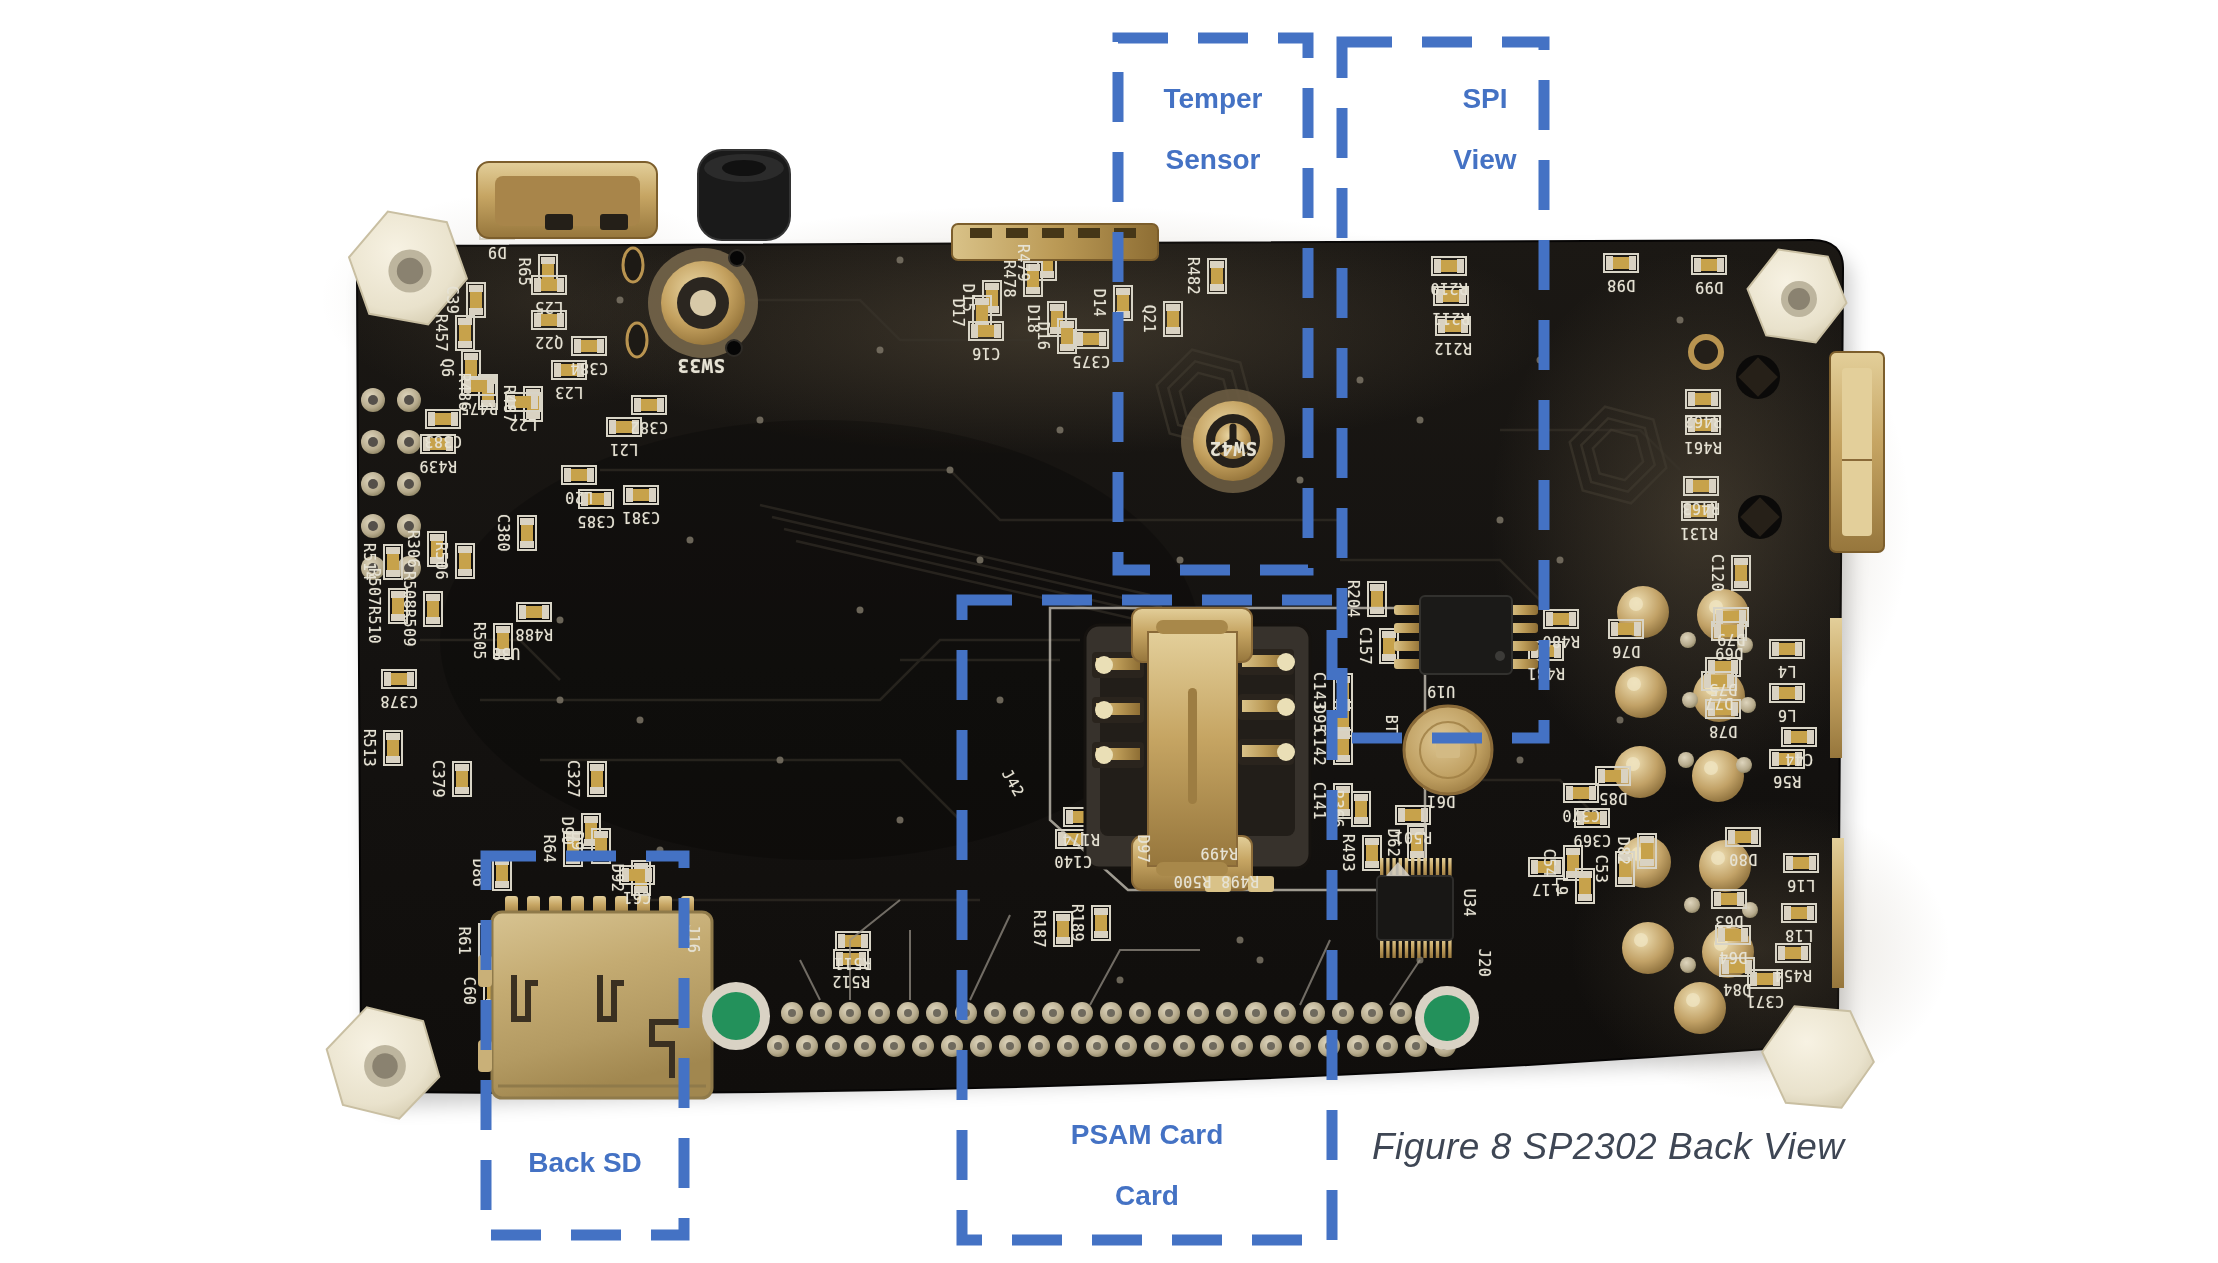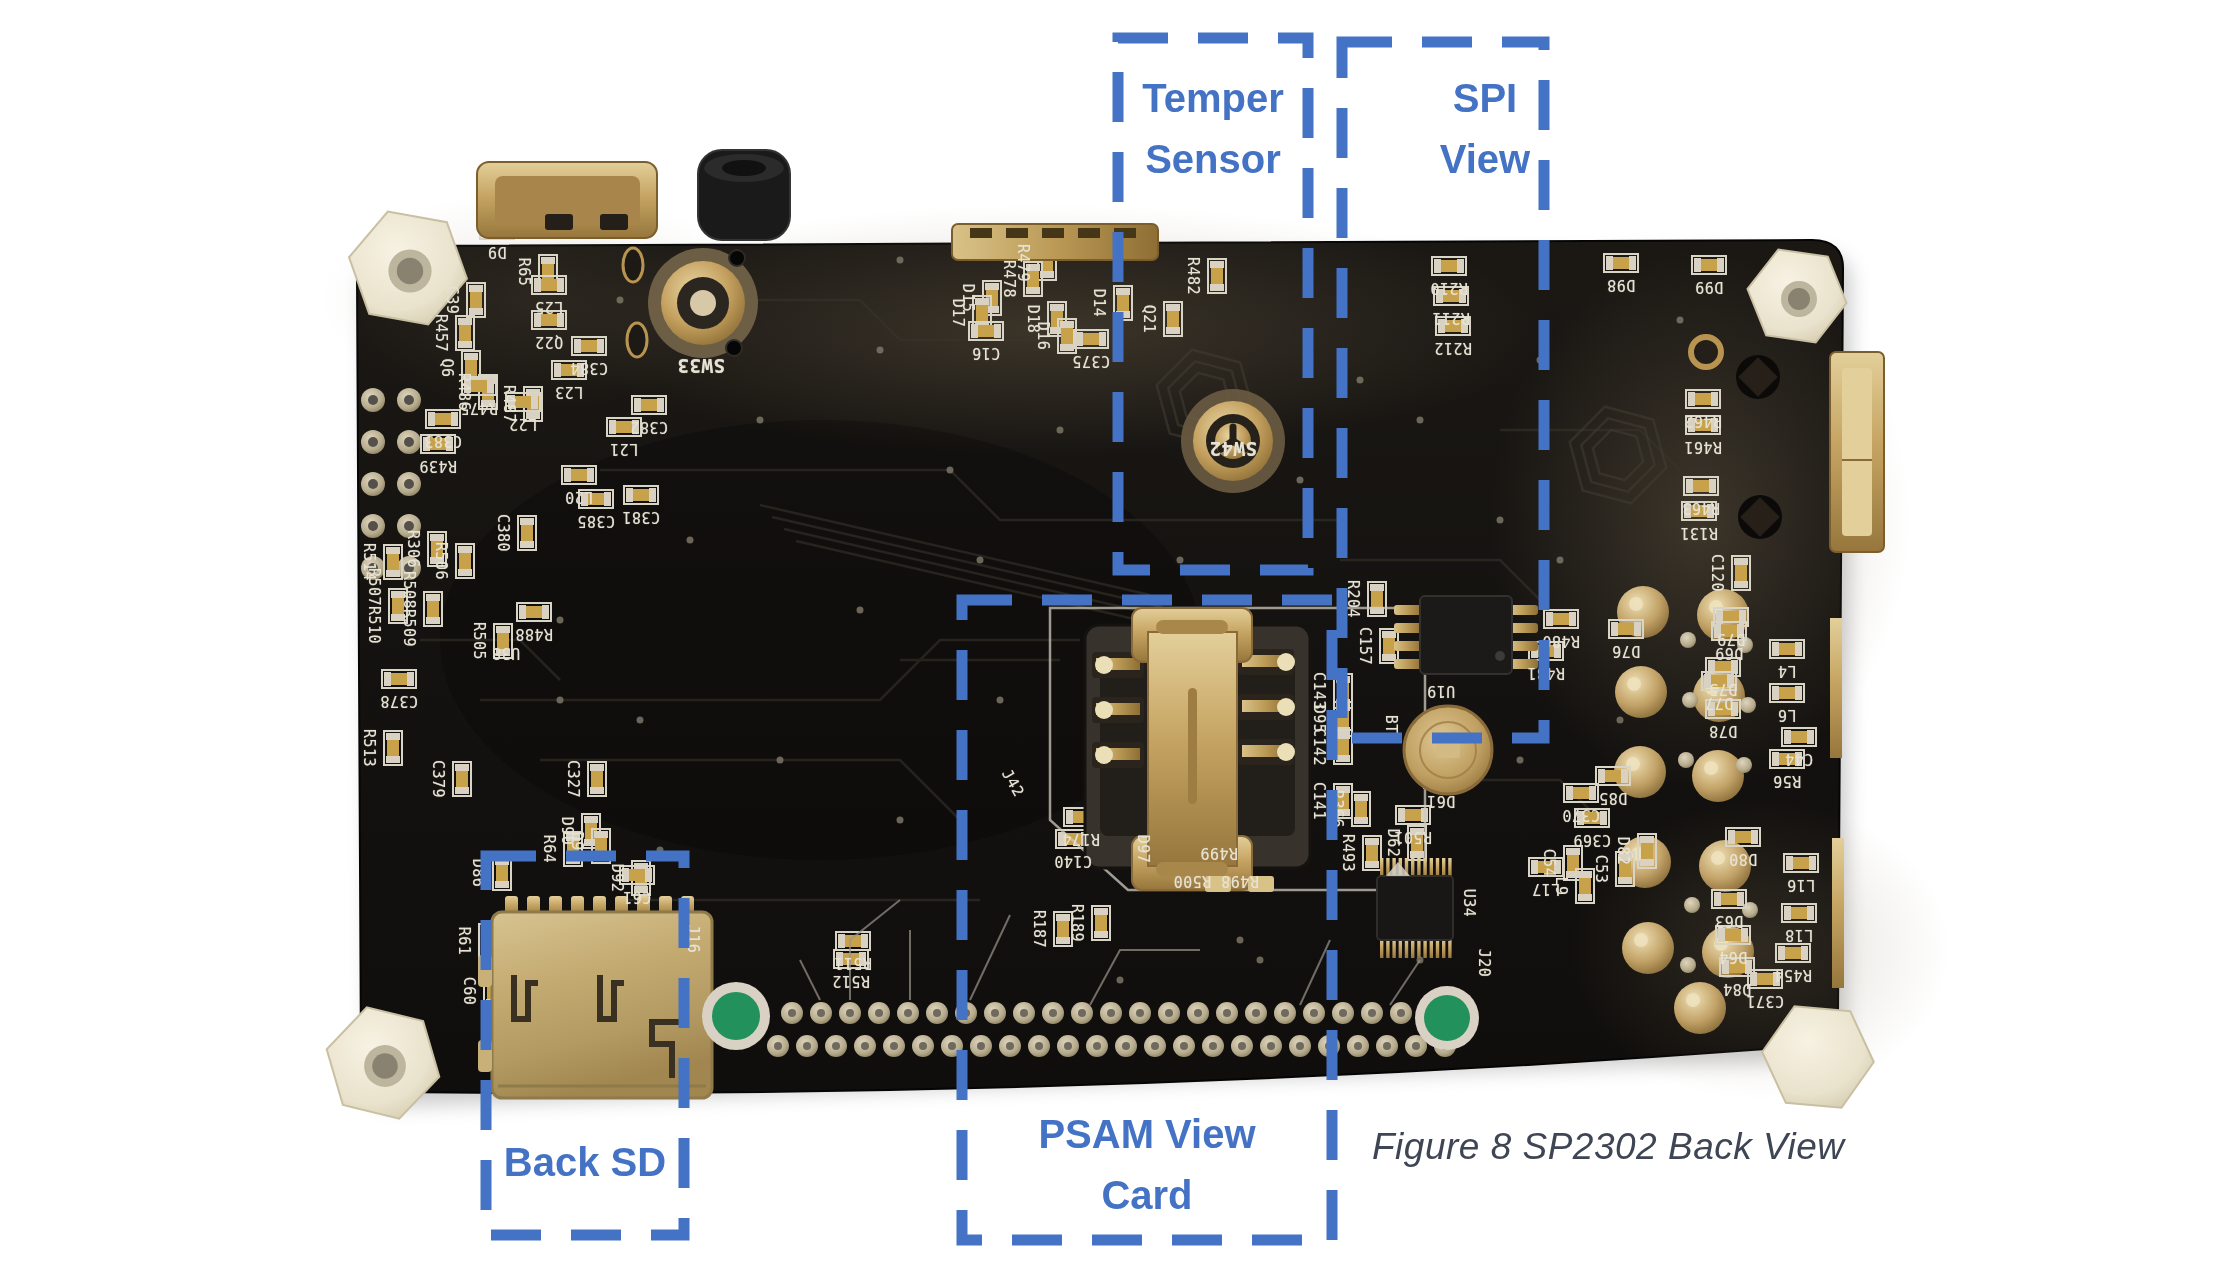--- a/index.html
+++ b/index.html
@@ -5,21 +5,21 @@
   html,body{margin:0;padding:0;background:#fff;}
   .canvas{position:relative;width:2218px;height:1263px;background:#ffffff;overflow:hidden;
           font-family:"Liberation Sans",sans-serif;}
   .canvas svg{position:absolute;left:0;top:0;}
   #silkscreen-layer{position:absolute;left:0;top:0;width:2218px;height:1263px;pointer-events:none;}
   .silk{position:absolute;color:#e6e2d4;font:15px "DejaVu Sans Mono",monospace;letter-spacing:.5px;
         text-shadow:0 0 1px rgba(230,226,212,.6);white-space:nowrap;}
   .silk.big{font-size:19px;font-weight:bold;}
   .anno-rect{fill:none;stroke:var(--accent,#4472C4);stroke-width:11;stroke-dasharray:50 30;}
   .anno-label{position:absolute;display:flex;flex-direction:column;align-items:center;
-        color:var(--accent,#4472C4);font-weight:bold;font-size:40px;line-height:61px;text-align:center;}
+        color:var(--accent,#4472C4);font-weight:bold;font-size:28px;line-height:61px;text-align:center;}
   .caption{position:absolute;font-size:37px;font-style:italic;color:var(--caption-color,#3E4654);
         white-space:nowrap;letter-spacing:.5px;}
 </style>
 </head>
 <body>
 
 <div class="canvas">
 
 <svg id="board-svg" width="2218" height="1263" viewBox="0 0 2218 1263">
   <defs>
@@ -1294,21 +1294,21 @@
 
 <div class="anno-label" style="left:1118px;top:68px;width:190px">
   <span>Temper</span>
   <span>Sensor</span>
 </div>
 <div class="anno-label" style="left:1384px;top:68px;width:202px">
   <span>SPI</span>
   <span>View</span>
 </div>
 <div class="anno-label" style="left:962px;top:1104px;width:370px">
-  <span>PSAM View</span>
+  <span>PSAM Card</span>
   <span>Card</span>
 </div>
 <div class="anno-label" style="left:486px;top:1132px;width:198px">
   <span>Back SD</span>
 </div>
 
 <div class="caption" style="left:1372px;top:1126px">Figure 8 SP2302 Back View</div>
 
 </div>
 

